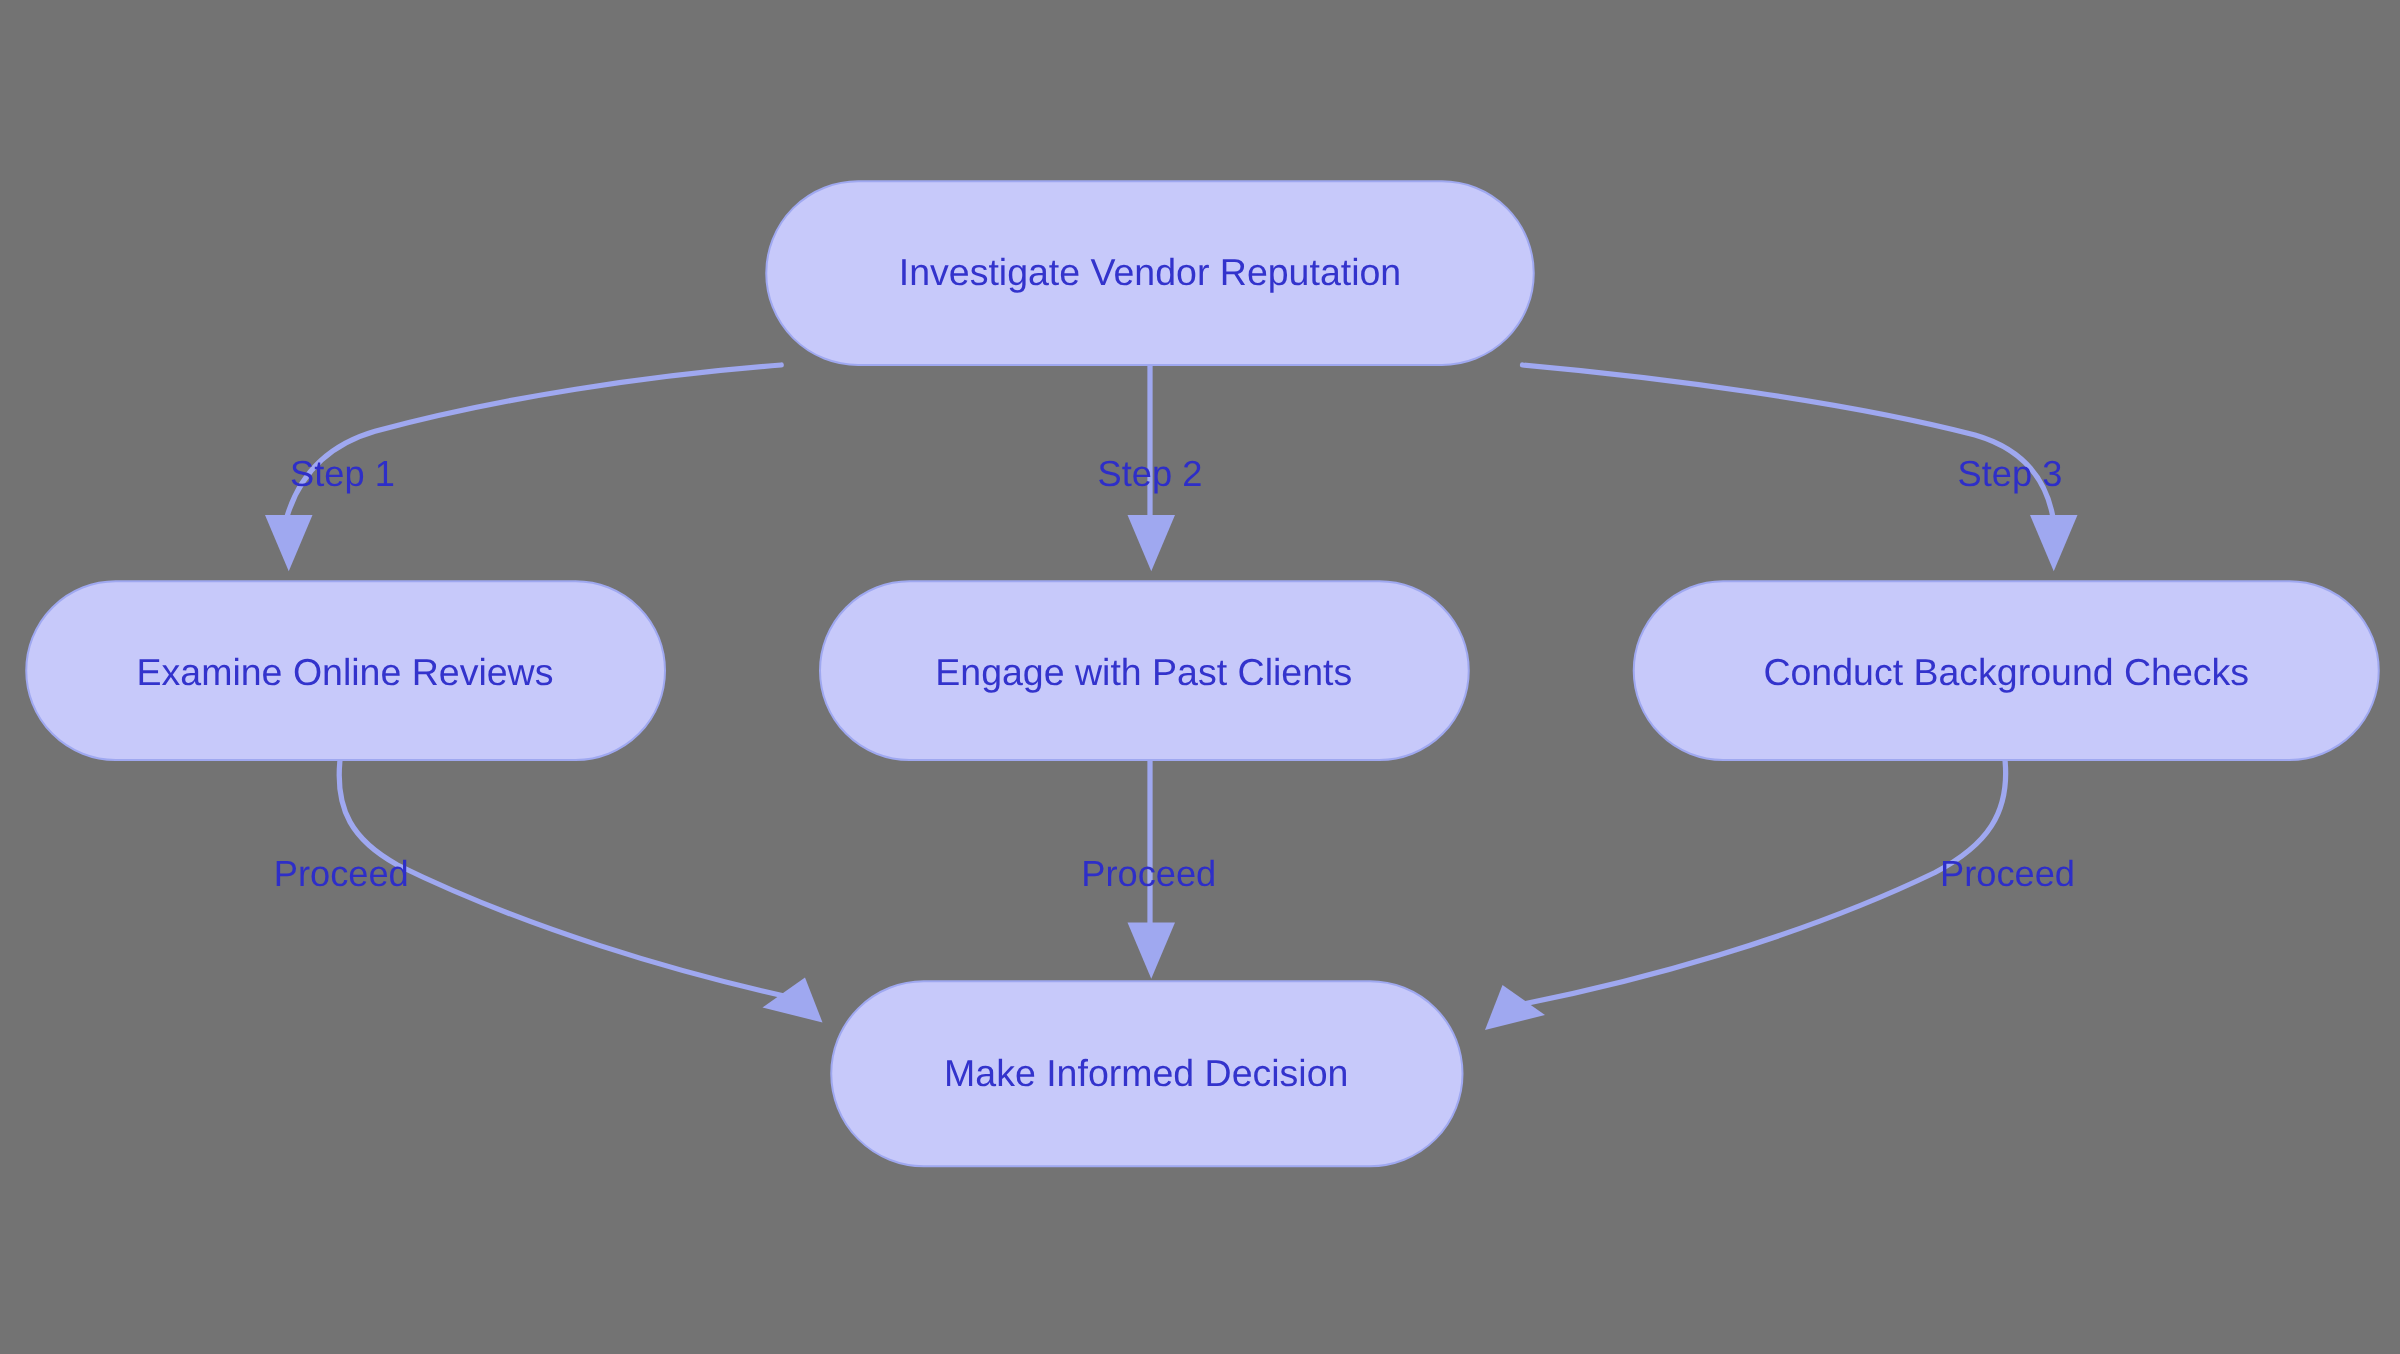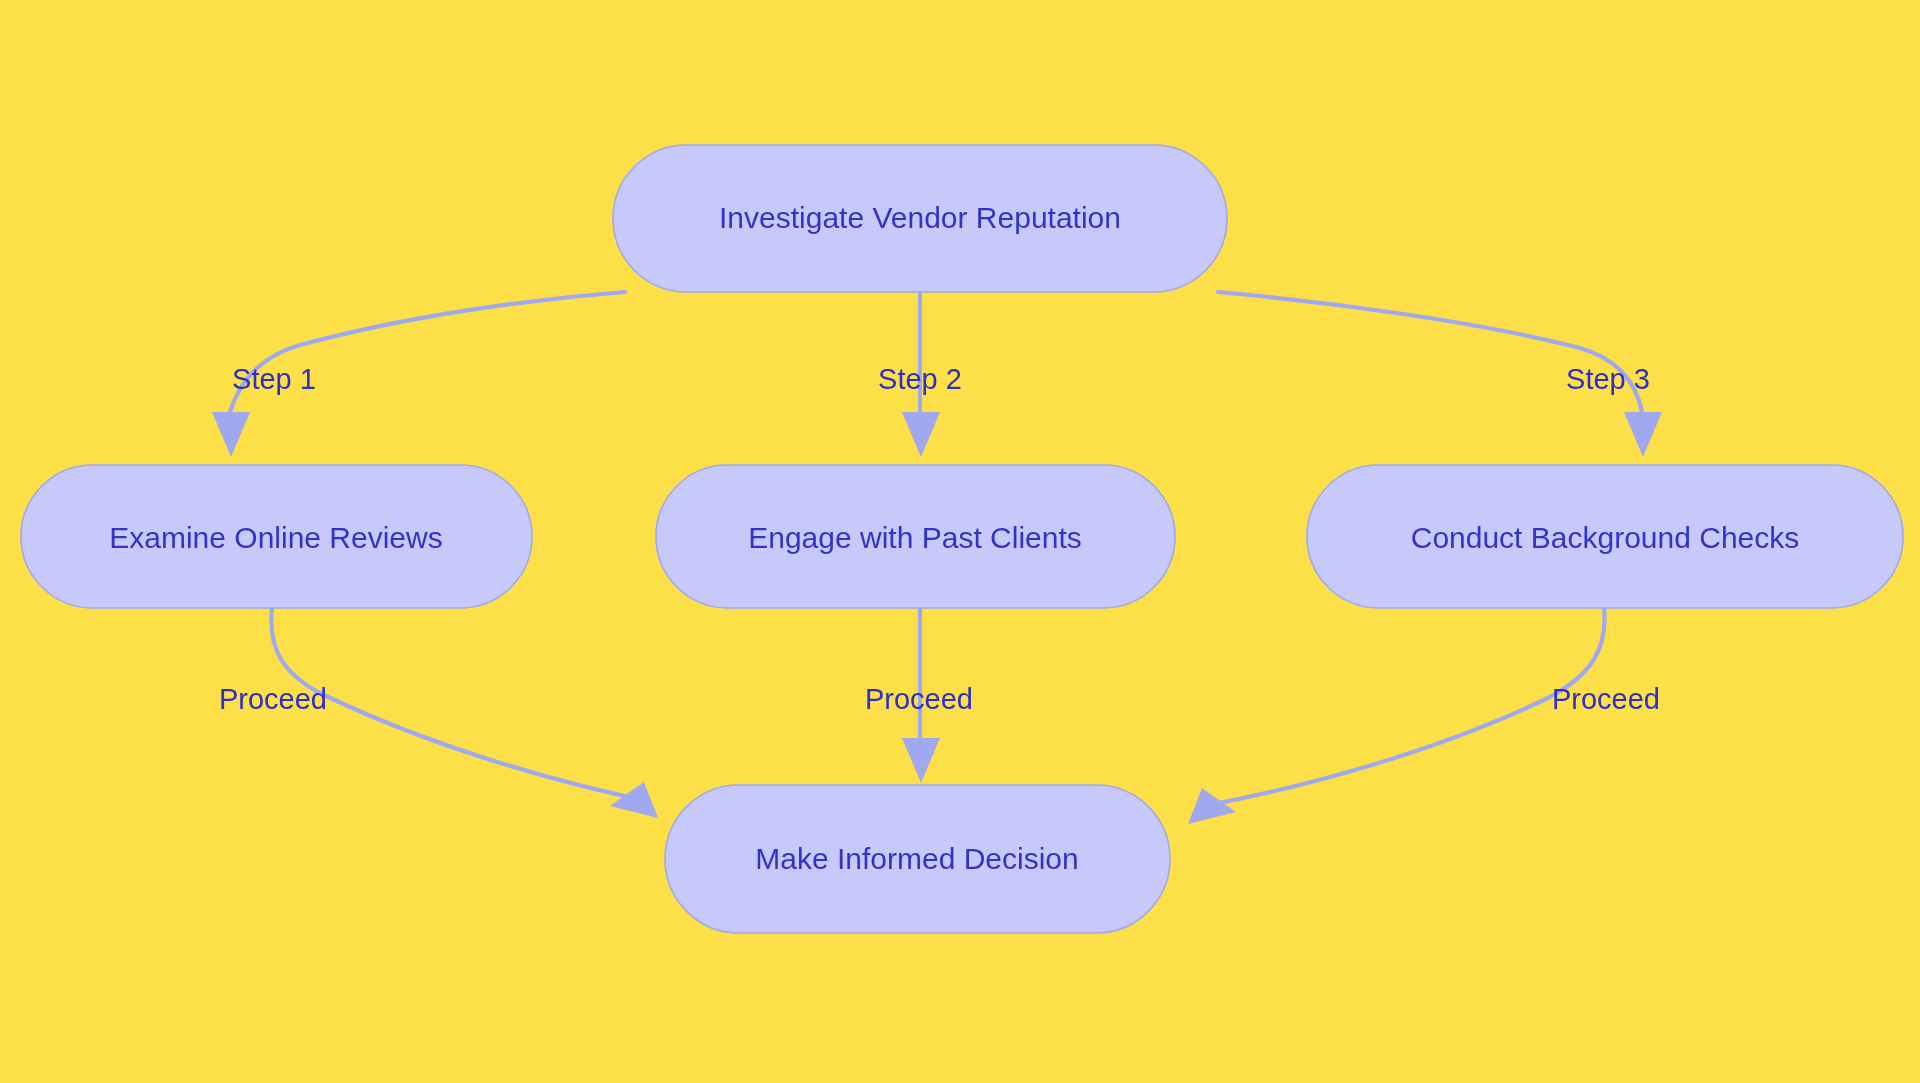--- a/index.html
+++ b/index.html
@@ -11,21 +11,21 @@
   body {
     width: 1920px;
     height: 1083px;
     font-family: "Liberation Sans", sans-serif;
     overflow: hidden;
   }
   #canvas {
     position: relative;
     width: 1920px;
     height: 1083px;
-    background: #fde047;
+    background: #737373;
   }
   #diagram-svg {
     position: absolute;
     left: 0;
     top: 0;
     width: 1920px;
     height: 1083px;
   }
   .node-shape {
     fill: #c7c9fa;

